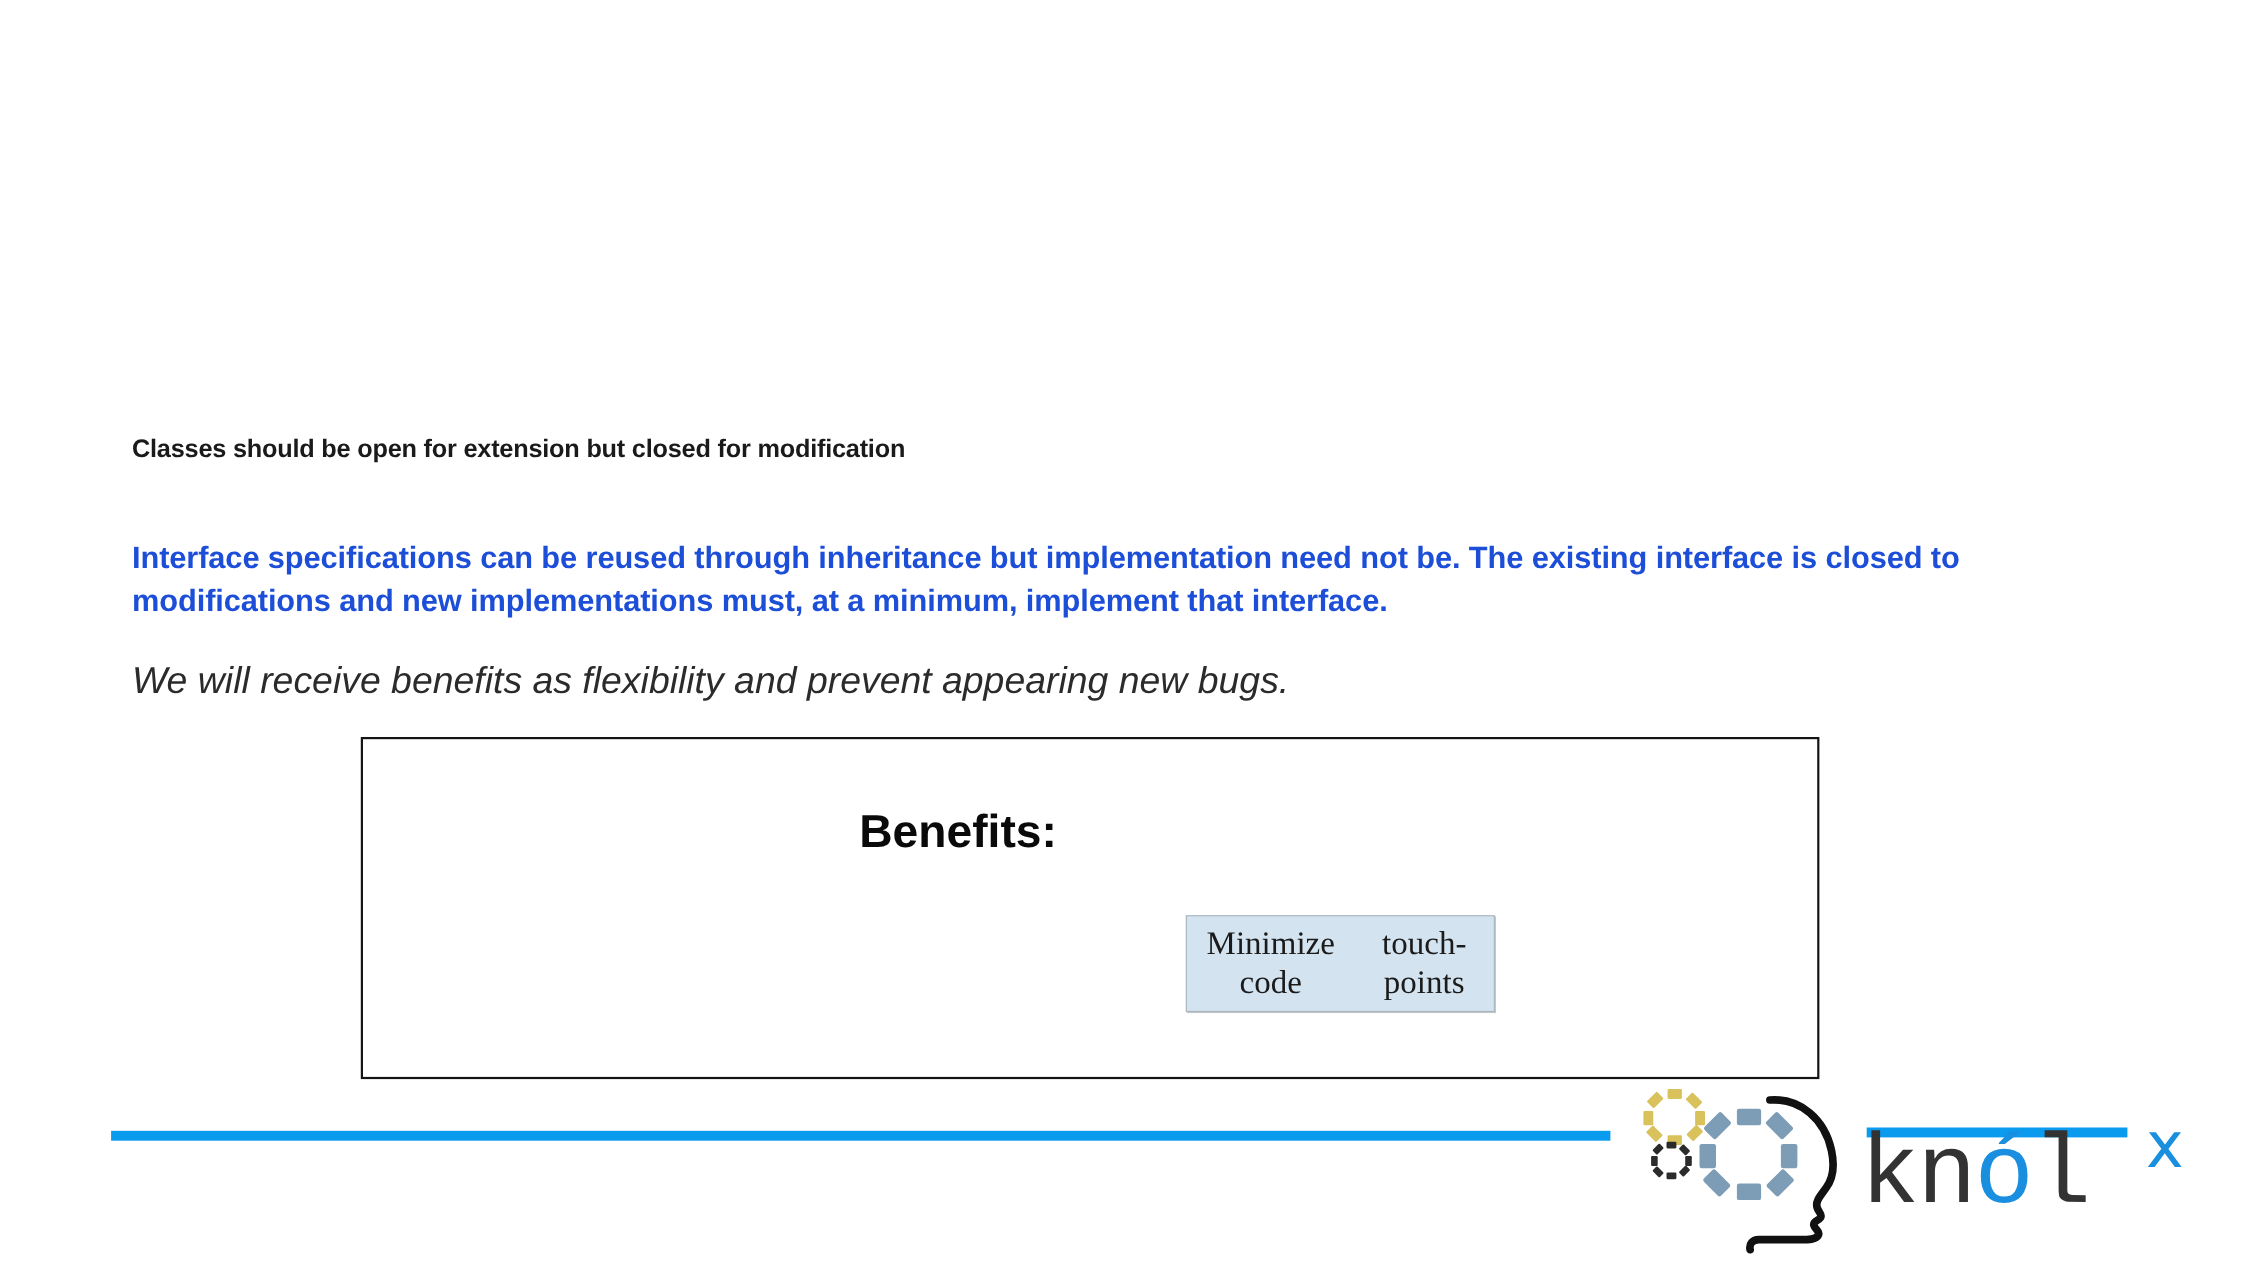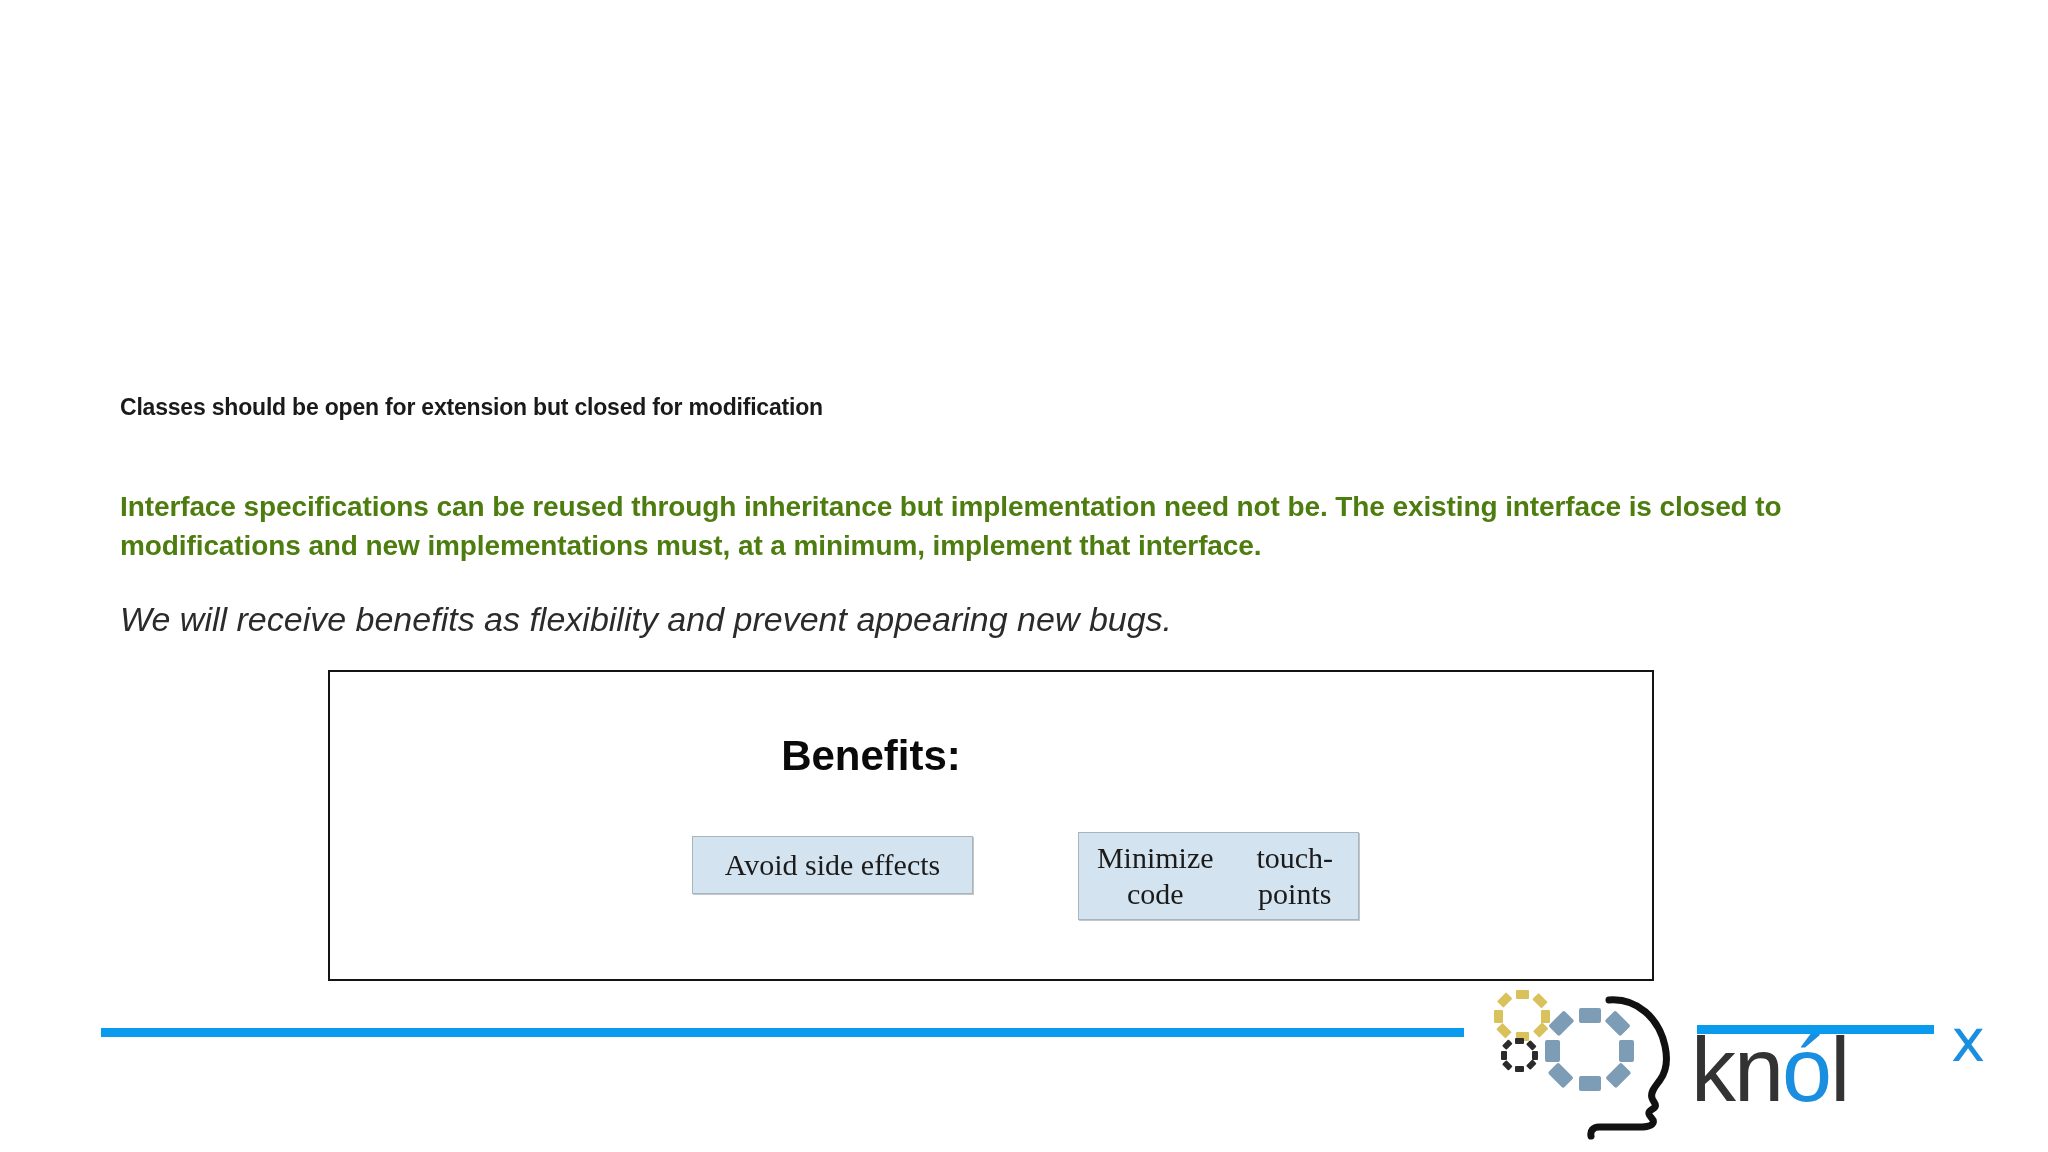--- a/index.html
+++ b/index.html
@@ -54,21 +54,21 @@
 
   .detail-paragraph {
     position: absolute;
     left: 120px;
     top: 487px;
     width: 1790px;
     font-family: "Liberation Sans Narrow", "Liberation Sans", sans-serif;
     font-weight: bold;
     font-size: 28px;
     line-height: 39px;
-    color: #4d7c0f;
+    color: #1d4ed8;
     letter-spacing: -0.1px;
   }
 
   .benefit-note {
     position: absolute;
     left: 120px;
     top: 600px;
     width: 1400px;
     font-family: "Liberation Sans Narrow", "Liberation Sans", sans-serif;
     font-style: italic;
@@ -176,21 +176,21 @@
     top: 1025px;
     width: 237px;
     height: 9px;
     background: #0a9aee;
   }
 
   .wordmark-text {
     position: absolute;
     left: 8px;
     top: 14px;
-    font-family: Liberation Sans, sans-serif;
+    font-family: Liberation Mono, monospace;
     font-size: 90px;
     line-height: 100px;
     letter-spacing: -2px;
     color: #333333;
     white-space: nowrap;
   }
   .wordmark-text .accented {
     color: #1a8fe0;
   }
   .wordmark-sup {
@@ -213,23 +213,20 @@
   <div class="lead-statement">Classes should be open for extension but closed for modification</div>
 
   <div class="detail-paragraph">Interface specifications can be reused through inheritance but implementation need not be. The existing interface is closed to modifications and new implementations must, at a minimum, implement that interface.</div>
 
   <div class="benefit-note">We will receive benefits as flexibility and prevent appearing new bugs.</div>
 
   <div class="benefits-frame">
     <div class="benefits-heading">Benefits:</div>
   </div>
 
-  <div class="benefit-chip one">
-    <span>Avoid side effects</span>
-  </div>
 
   <div class="benefit-chip two">
     <span>Minimize code</span>
     <span>touch-points</span>
   </div>
 
   <div class="footer-rule"></div>
   <div class="logo-bar"></div>
 
   <div class="logo-block">

